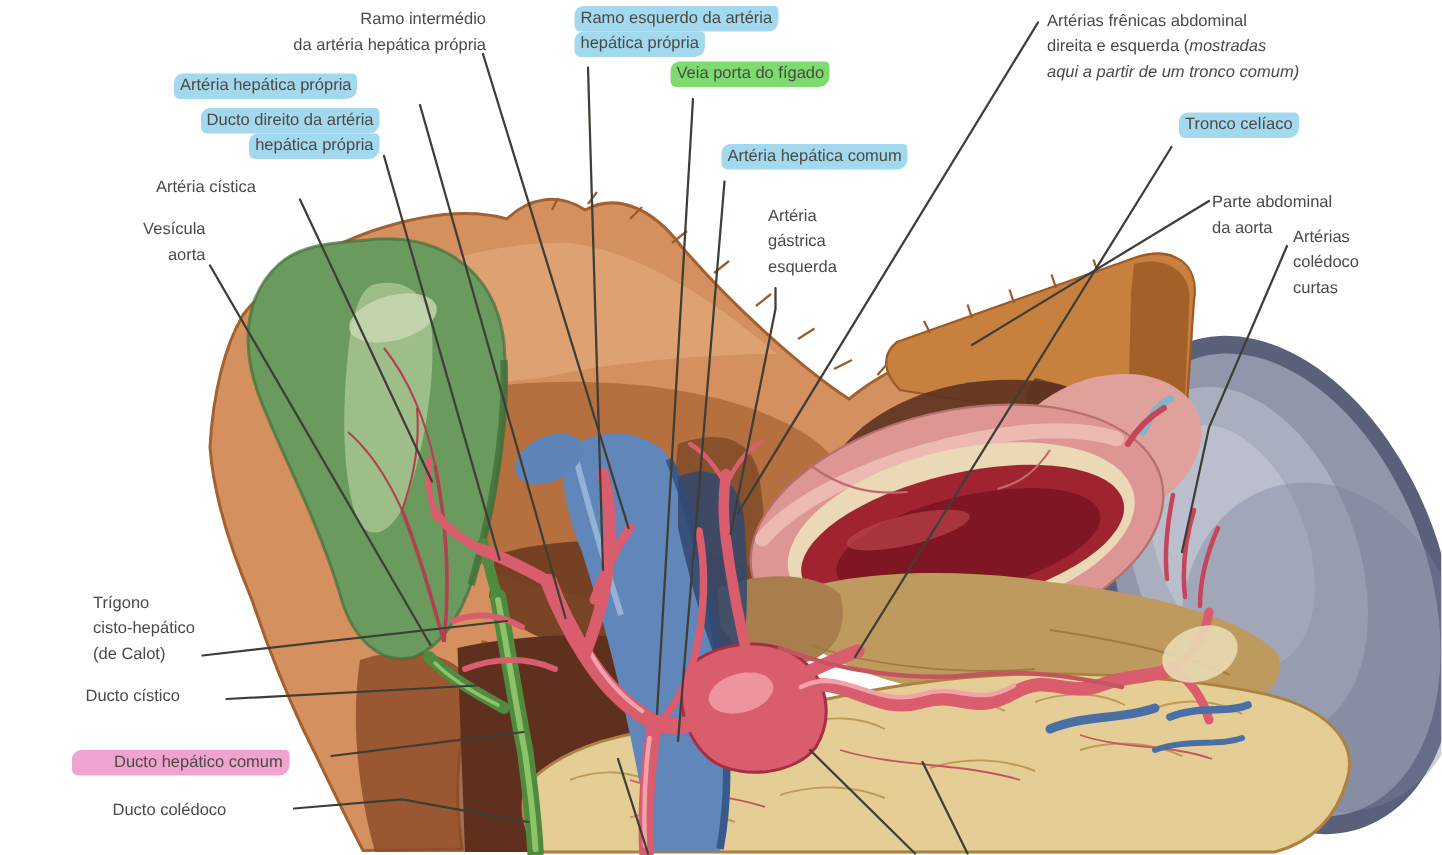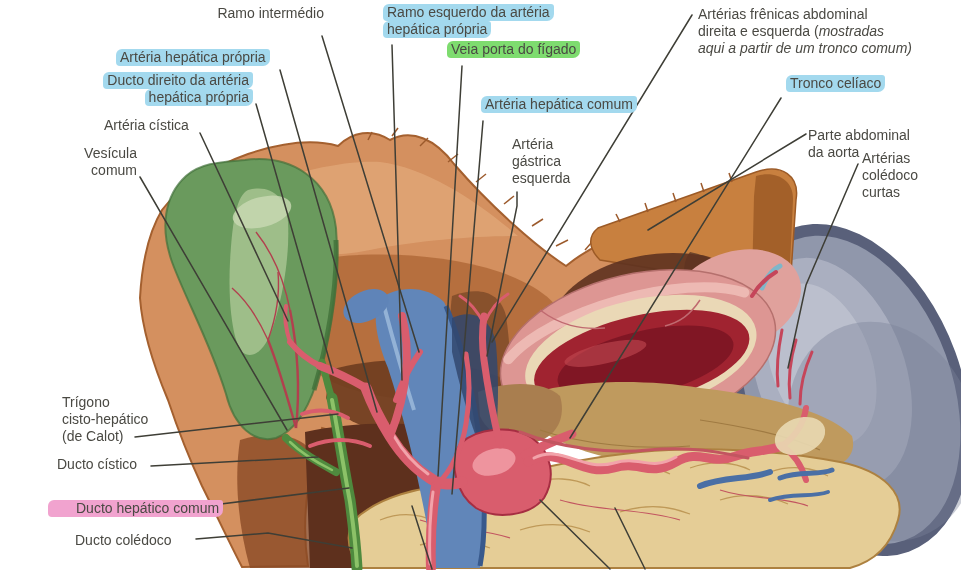--- a/index.html
+++ b/index.html
@@ -1,20 +1,20 @@
 <!DOCTYPE html>
 <html style="--background: #ffffff; --text: #4a4943; --leader: #3e3e36; --hlBlue: #a3d9ee; --hlGreen: #7edc6f; --hlPink: #f1a3cf; --liver: #d4905f; --liverShade: #b06a38; --liverDeep: #6e3c1f; --liverEdge: #a4602f; --liverDark: #5e301d; --gallbladder: #6a9a5d; --gallbladderDark: #41703a; --gallbladderLight: #abc795; --spleen: #9097ab; --spleenRim: #59607a; --spleenLight: #bcc0ce; --band: #c8803f; --bandDark: #9c5a26; --stomach: #dd9693; --stomachRim: #ead8b6; --stomachInner: #a02330; --stomachDeep: #7c1524; --omentum: #bf9a5e; --omentumDark: #8a6a3e; --pancreas: #e5cd96; --pancreasEdge: #ad8140; --artery: #d95d6d; --arteryDark: #a62e42; --arteryLight: #f2a3aa; --vein: #6186b9; --veinDark: #38598c; --veinLight: #93b2d6; --duct: #4f8a3e; --ductLight: #8cc268;"><head>
 <meta charset="utf-8">
 <style>
   html,body{margin:0;padding:0;background:#fff;}
   .stage{position:relative;width:961px;height:570px;overflow:hidden;background:var(--background,#fff);
          font-family:"Liberation Sans", sans-serif;}
   .stage svg{position:absolute;left:0;top:0;}
   #labels{position:absolute;left:0;top:0;width:100%;height:100%;pointer-events:none;}
-  .label{position:absolute;font-size:14px;line-height:17px;color:var(--text);white-space:nowrap;}
+  .label{position:absolute;font-size:11px;line-height:17px;color:var(--text);white-space:nowrap;}
   .label.r{text-align:right;}
   .label .line{display:block;}
   .hl{display:inline-block;padding:0 4px;border-radius:6px 3px 7px 4px;}
   .hl-blue{background:var(--hlBlue);}
   .hl-green{background:var(--hlGreen);}
   .hl-pink{background:var(--hlPink);padding-left:28px;}
   i{font-style:italic;}
 </style>
 </head>
 <body>
@@ -223,41 +223,42 @@
       <polyline points="221,504 349,488" fill="none" stroke="#3e3e36" stroke-width="1.5" stroke-linecap="round"></polyline>
       <polyline points="196,539 268,533 352,548" fill="none" stroke="#3e3e36" stroke-width="1.5" stroke-linecap="round"></polyline>
       <polyline points="540,500 610,569" fill="none" stroke="#3e3e36" stroke-width="1.5" stroke-linecap="round"></polyline>
       <polyline points="412,506 432,569" fill="none" stroke="#3e3e36" stroke-width="1.5" stroke-linecap="round"></polyline>
       <polyline points="615,508 645,569" fill="none" stroke="#3e3e36" stroke-width="1.5" stroke-linecap="round"></polyline>
     </svg>
 
   <div id="labels">
       <div class="label r" style="top: 5px; right: 637px;">
         <span class="line"><span>Ramo intermédio</span></span>
+        <span class="line"><span>da artéria hepática própria</span></span>
       </div>
       <div class="label" style="top: 4px; left: 383px;">
         <span class="line"><span class="hl hl-blue"><span>Ramo esquerdo da artéria</span></span></span>
         <span class="line"><span class="hl hl-blue"><span>hepática própria</span></span></span>
       </div>
       <div class="label" style="top: 41px; left: 447px;">
         <span class="line"><span class="hl hl-green"><span>Veia porta do fígado</span></span></span>
       </div>
       <div class="label" style="top: 49px; left: 116px;">
         <span class="line"><span class="hl hl-blue"><span>Artéria hepática própria</span></span></span>
       </div>
       <div class="label r" style="top: 72px; right: 708px;">
         <span class="line"><span class="hl hl-blue"><span>Ducto direito da artéria</span></span></span>
         <span class="line"><span class="hl hl-blue"><span>hepática própria</span></span></span>
       </div>
       <div class="label" style="top: 117px; left: 104px;">
         <span class="line"><span>Artéria cística</span></span>
       </div>
       <div class="label r" style="top: 145px; right: 824px;">
         <span class="line"><span>Vesícula</span></span>
-        <span class="line"><span>comum</span></span>
+        <span class="line"><span>aorta</span></span>
       </div>
       <div class="label" style="top: 96px; left: 481px;">
         <span class="line"><span class="hl hl-blue"><span>Artéria hepática comum</span></span></span>
       </div>
       <div class="label" style="top: 136px; left: 512px;">
         <span class="line"><span>Artéria</span></span>
         <span class="line"><span>gástrica</span></span>
         <span class="line"><span>esquerda</span></span>
       </div>
       <div class="label" style="top: 6px; left: 698px;">

